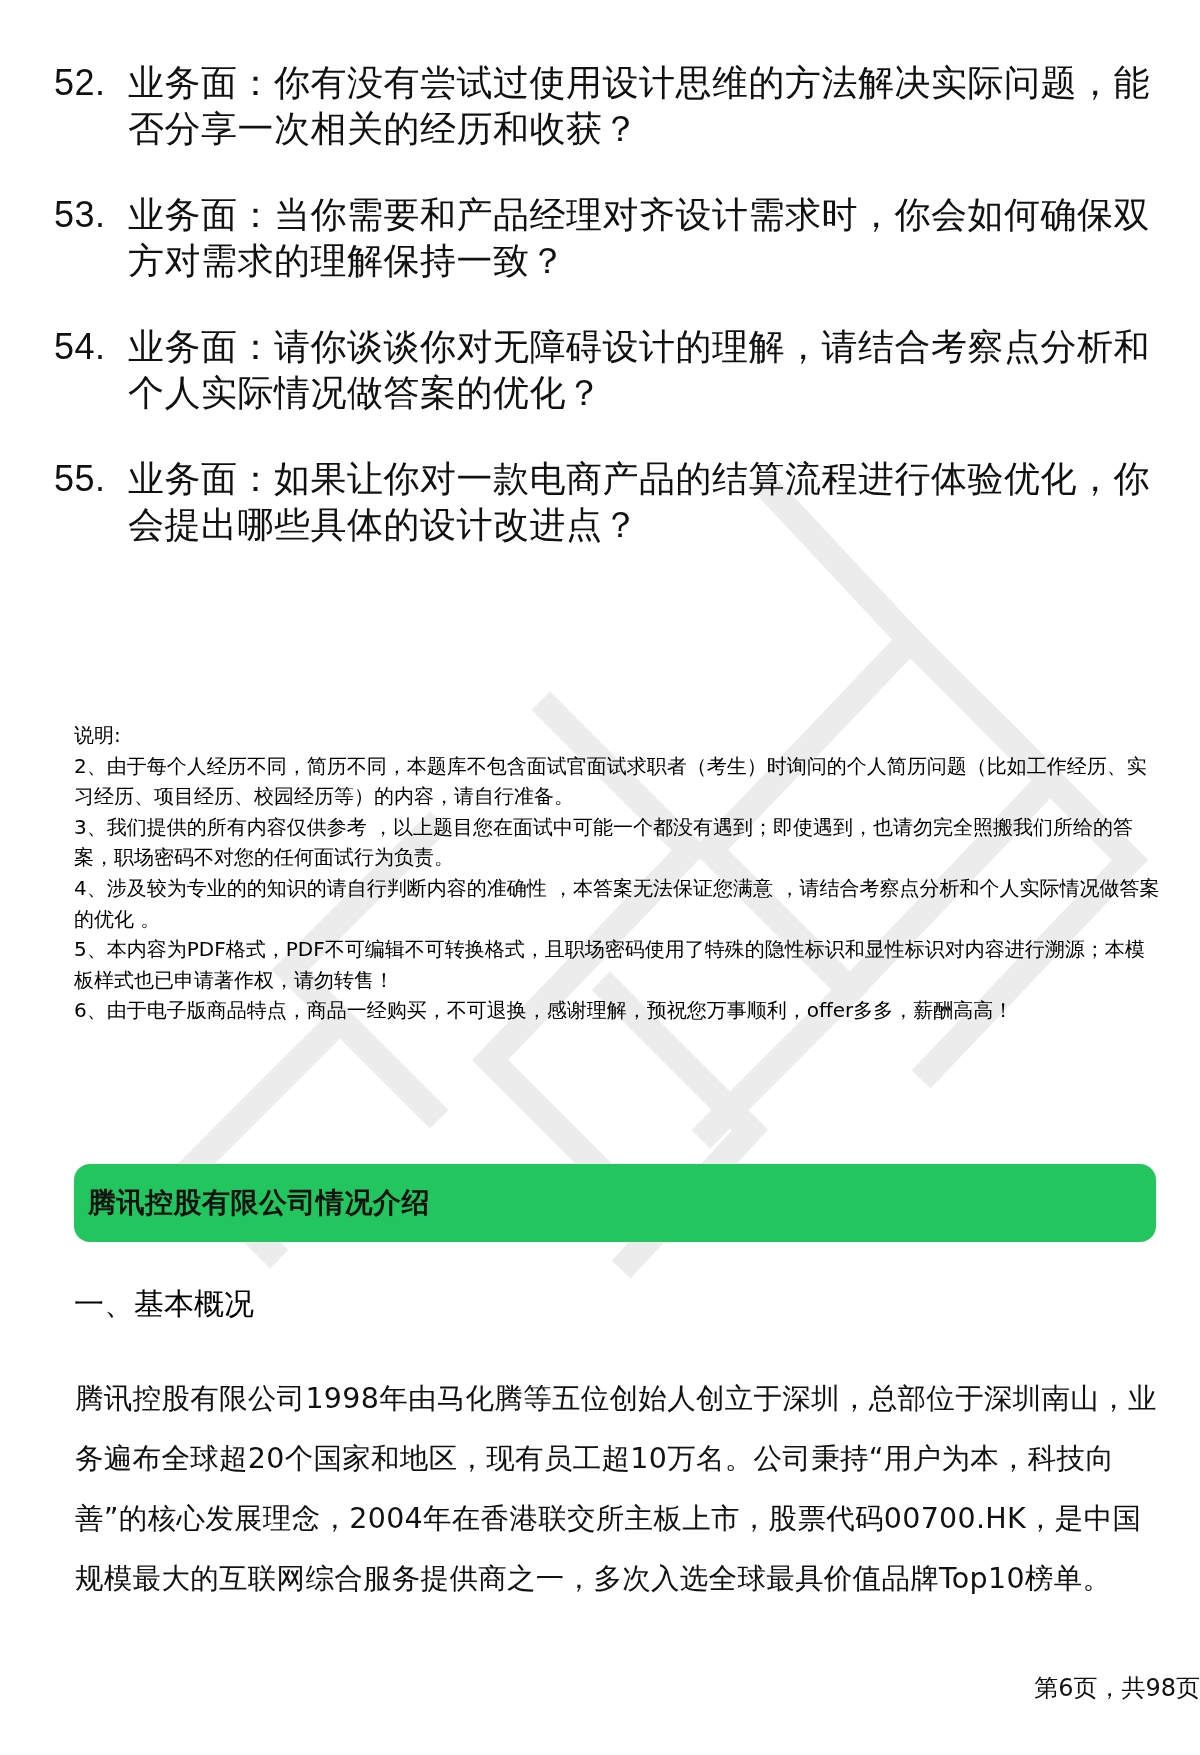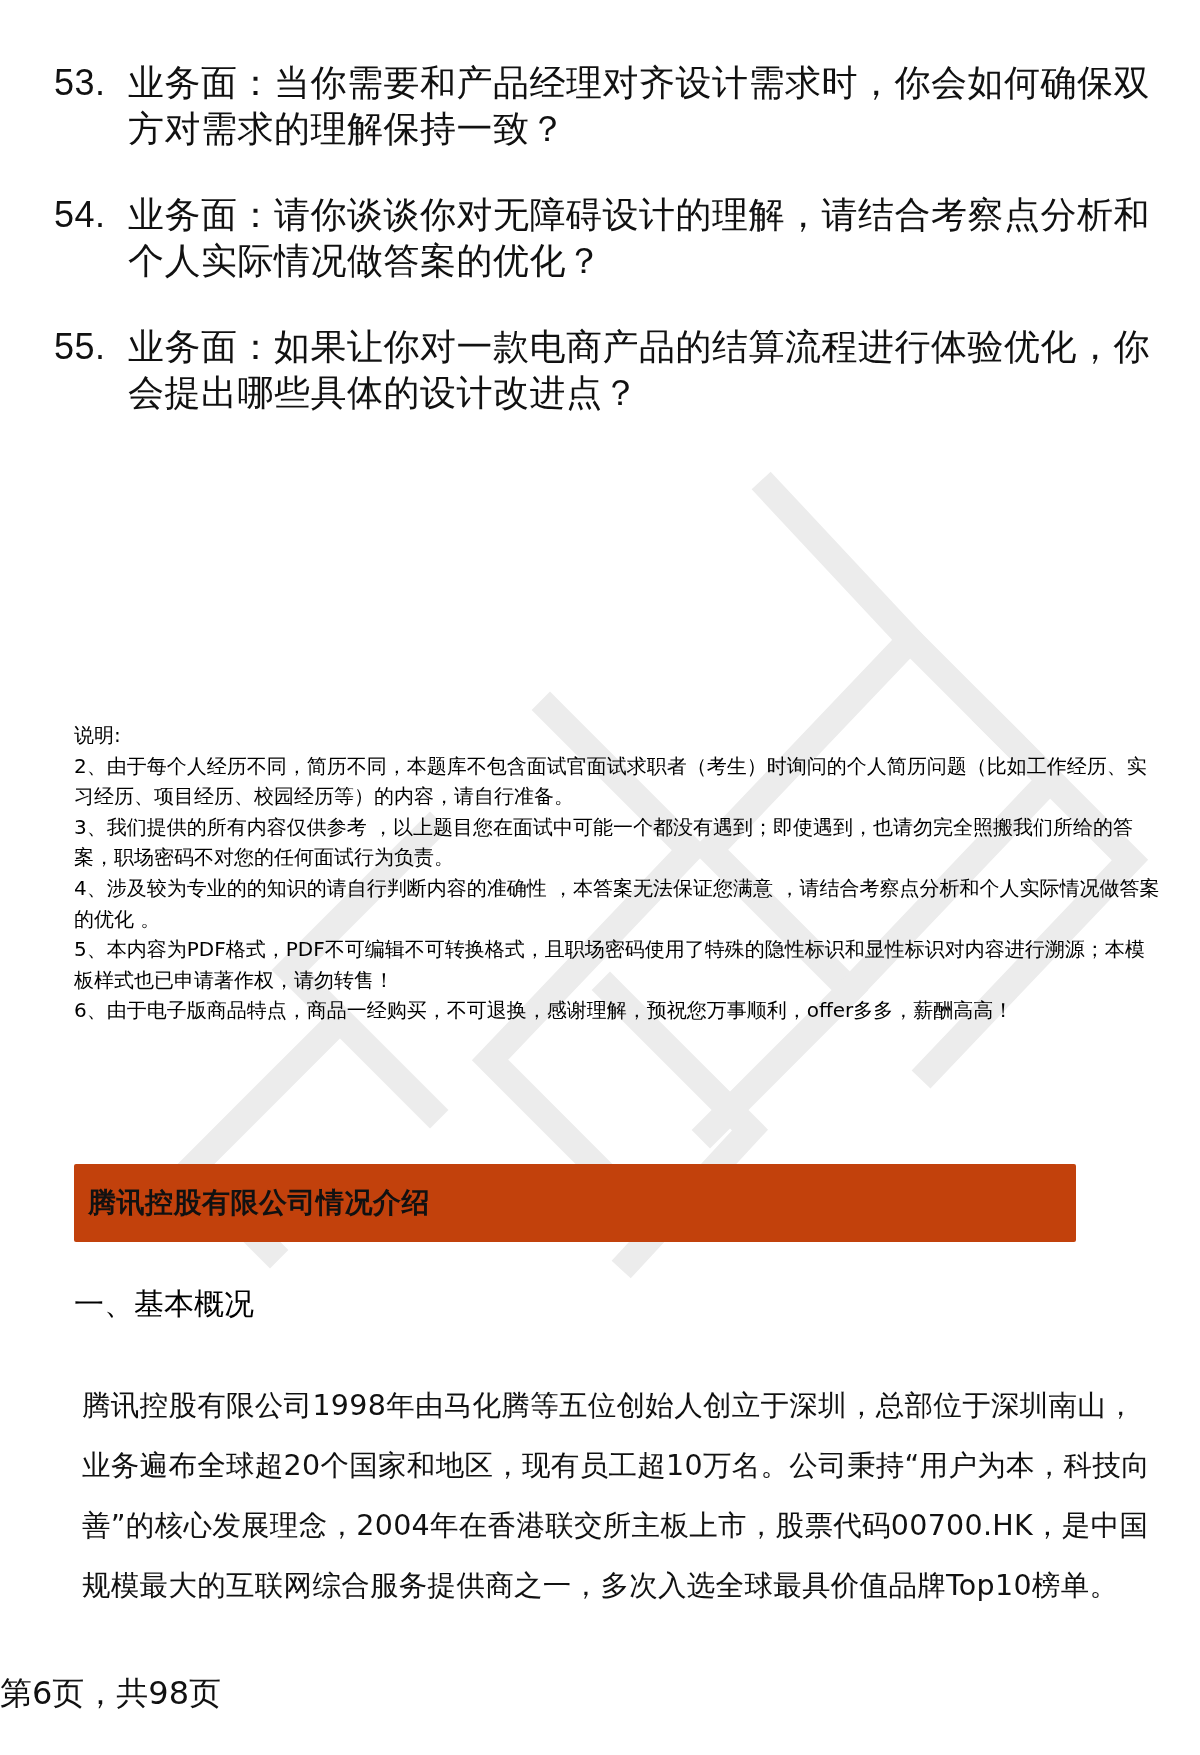--- a/index.html
+++ b/index.html
@@ -59,24 +59,24 @@
       line-height: 30.6px;
       color: #000000;
     }
     .notes p {
       margin: 0;
     }
     .section-bar {
       position: absolute;
       left: 74px;
       top: 1164px;
-      width: 1002px;
+      width: 1082px;
       height: 78px;
-      background: #c2410c;
-      border-radius: 2px;
+      background: #22c55e;
+      border-radius: 16px;
       display: flex;
       align-items: center;
     }
     .section-bar-title {
       margin-left: 14px;
       font-size: 28px;
       font-weight: bold;
       color: #111111;
       letter-spacing: 0.5px;
     }
@@ -91,28 +91,28 @@
     .body-text {
       position: absolute;
       left: 74px;
       top: 1368px;
       width: 1090px;
       font-size: 28.5px;
       line-height: 60px;
       color: #111111;
       letter-spacing: 0.3px;
     }
-    .body-text p { margin: 8px; }
+    .body-text p { margin: 1px; }
     .footer {
       position: absolute;
       left: 0;
       width: 1200px;
       top: 1672px;
-      text-align: left;
-      font-size: 32px;
+      text-align: right;
+      font-size: 24px;
       color: #111111;
     }
   </style>
 </head>
 <body>
 
 <svg class="watermark" viewBox="0 0 1000 820" xmlns="http://www.w3.org/2000/svg">
   <g fill="none" stroke="#ececec" stroke-width="26" stroke-linejoin="miter" stroke-linecap="square">
     <polyline points="620,20 760,170 560,380 700,520"></polyline>
     <polyline points="760,170 900,310 700,520 560,660"></polyline>
@@ -120,20 +120,24 @@
     <polyline points="400,240 540,380 340,590 480,730"></polyline>
     <polyline points="280,360 140,500 280,640"></polyline>
     <polyline points="180,560 40,700 120,780"></polyline>
     <polyline points="460,520 600,660 480,790"></polyline>
   </g>
 </svg>
 
 <div class="page">
 
   <div class="questions">
+    <div class="q">
+      <span class="q-num">52.</span>
+      <span class="q-text">业务面：你有没有尝试过使用设计思维的方法解决实际问题，能否分享一次相关的经历和收获？</span>
+    </div>
     <div class="q">
       <span class="q-num">53.</span>
       <span class="q-text">业务面：当你需要和产品经理对齐设计需求时，你会如何确保双方对需求的理解保持一致？</span>
     </div>
     <div class="q">
       <span class="q-num">54.</span>
       <span class="q-text">业务面：请你谈谈你对无障碍设计的理解，请结合考察点分析和个人实际情况做答案的优化？</span>
     </div>
     <div class="q">
       <span class="q-num">55.</span>

